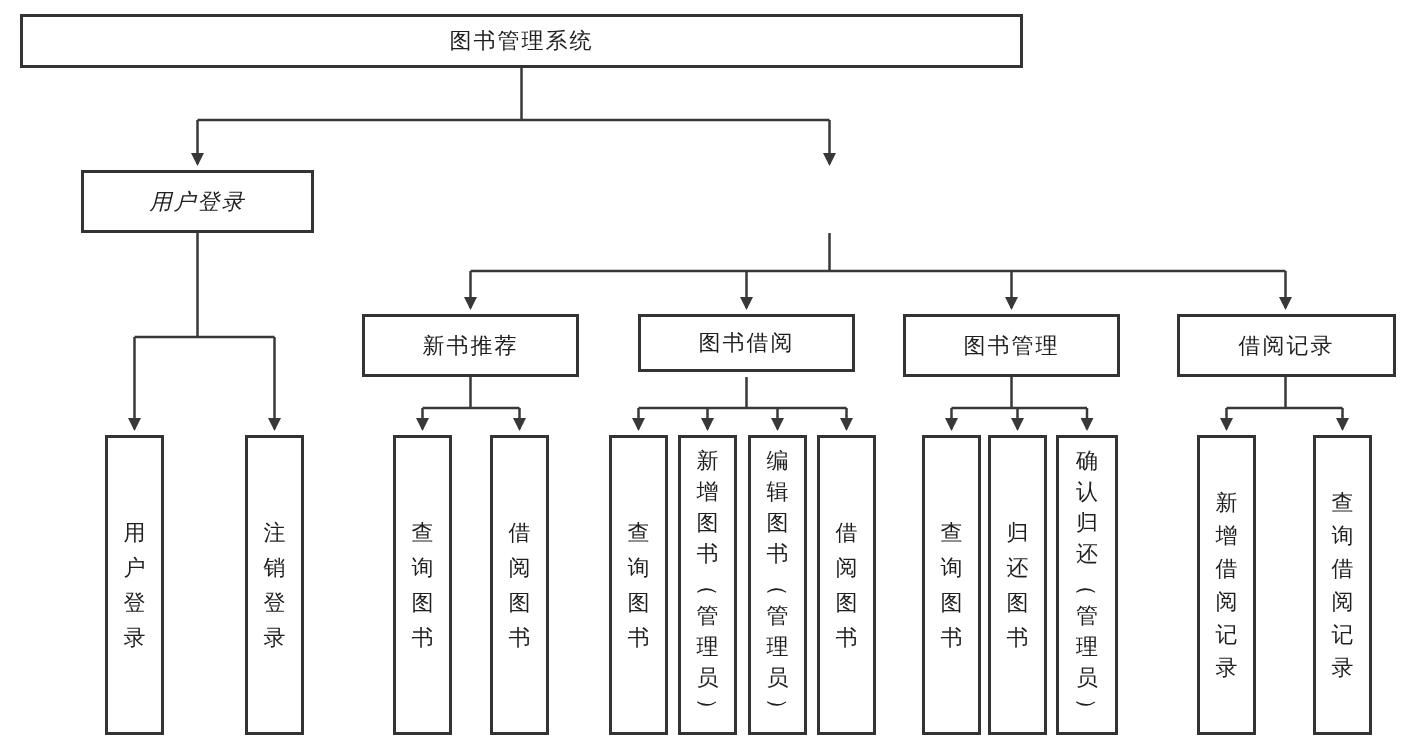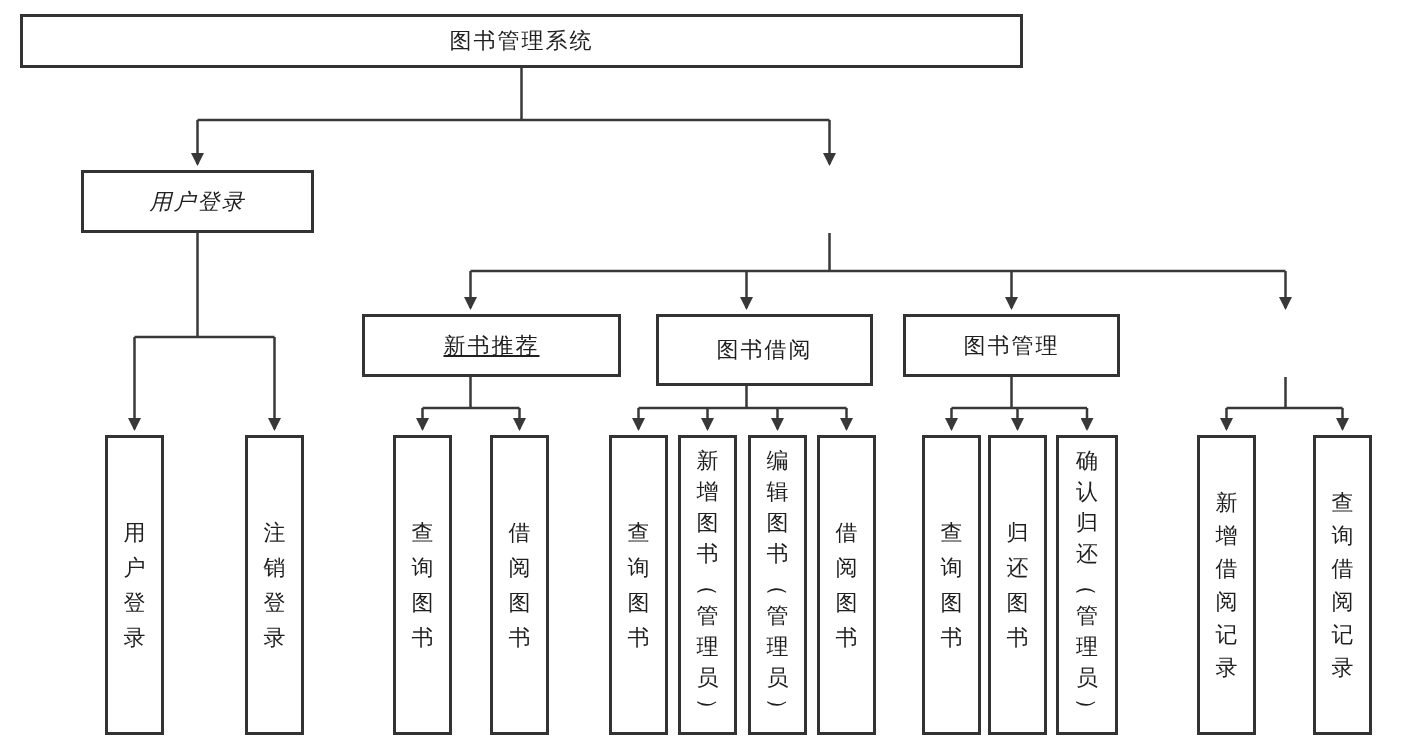--- a/index.html
+++ b/index.html
@@ -122,23 +122,24 @@
       <path d="M1226.5 408 H1342.5"></path>
       <path d="M1226.5 408 V429" marker-end="url(#arw)"></path>
       <path d="M1342.5 408 V429" marker-end="url(#arw)"></path>
     </g>
   </svg>
 
   <div class="node h-label" style="left:20px; top:14px; width:1003px; height:54px;">图书管理系统</div>
 
   <div class="node h-label" style="left:81px; top:170px; width:233px; height:63px;font-style:italic;">用户登录</div>
 
-  <div class="node h-label" style="left:362px; top:314px; width:259px; height:63px;text-decoration:underline;">新书推荐</div>
-  <div class="node h-label" style="left:656px; top:314px; width:217px; height:72px;">图书借阅</div>
+  <div class="node h-label" style="left:362px; top:314px; width:217px; height:63px;">新书推荐</div>
+  <div class="node h-label" style="left:638px; top:314px; width:217px; height:58px;">图书借阅</div>
   <div class="node h-label" style="left:903px; top:314px; width:217px; height:63px;">图书管理</div>
+  <div class="node h-label" style="left:1177px; top:314px; width:219px; height:63px;">借阅记录</div>
 
   <div class="node v-label gap-lg" style="left:105px; top:435px; width:59px; height:300px;">
       <span>用</span>
       <span>户</span>
       <span>登</span>
       <span>录</span>
     </div>
   <div class="node v-label gap-lg" style="left:245px; top:435px; width:59px; height:300px;">
       <span>注</span>
       <span>销</span>

